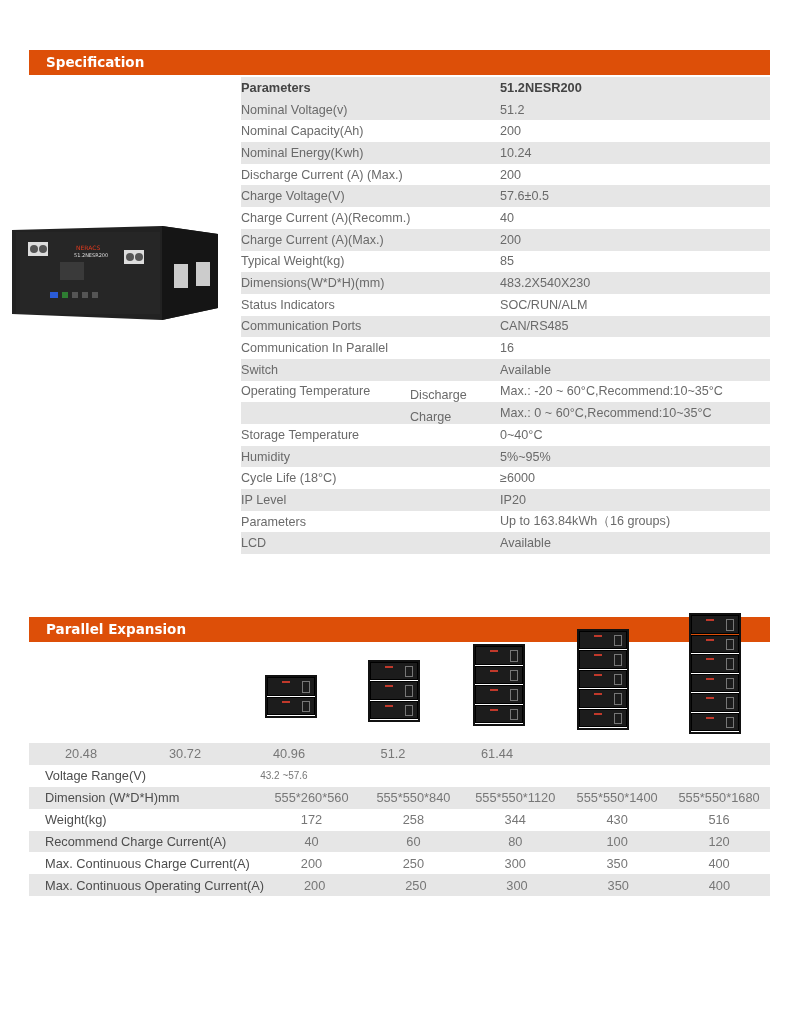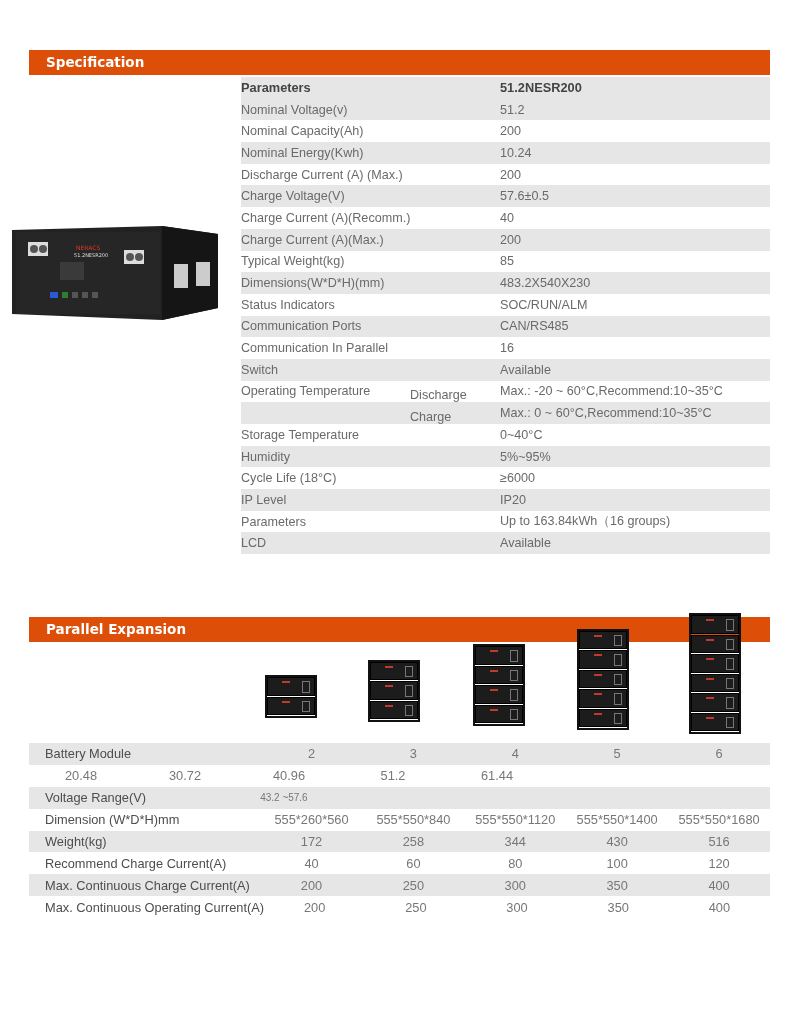--- a/index.html
+++ b/index.html
@@ -193,28 +193,20 @@
       <div class="mod" style="top: 19.5px; height: 18.5px;"></div>
       <div class="mod" style="top: 39px; height: 18.5px;"></div>
       <div class="mod" style="top: 58.5px; height: 18.5px;"></div>
       <div class="mod" style="top: 78px; height: 18.5px;"></div>
       <div class="mod" style="top: 97.5px; height: 18.5px;"></div>
     </div>
   </div>
 
 <div class="par">
     <div class="par-row">
-      <span class="l">Battery Module</span>
-      <span class="c">2</span>
-      <span class="c">3</span>
-      <span class="c">4</span>
-      <span class="c">5</span>
-      <span class="c">6</span>
-    </div>
-    <div class="par-row">
       <span class="c">20.48</span>
       <span class="c">30.72</span>
       <span class="c">40.96</span>
       <span class="c">51.2</span>
       <span class="c">61.44</span>
     </div>
     <div class="par-row">
       <span class="l">Voltage Range(V)</span>
       <span class="span">43.2 ~57.6</span>
     </div>

